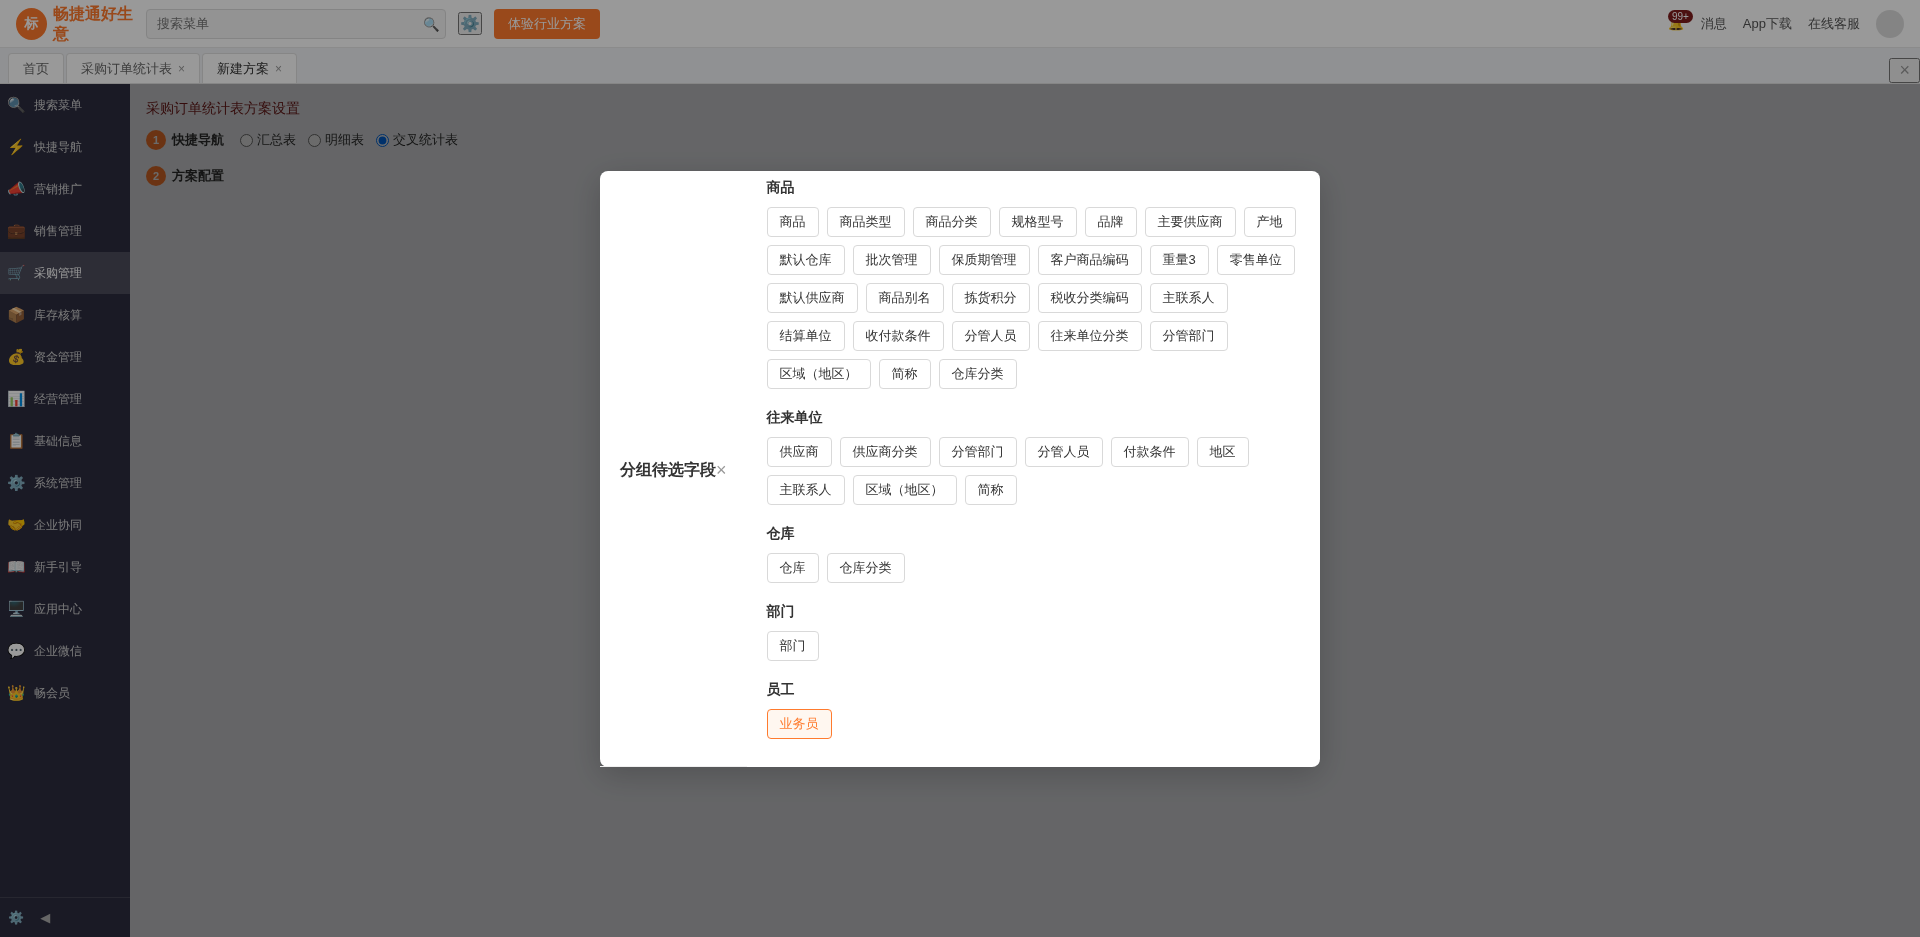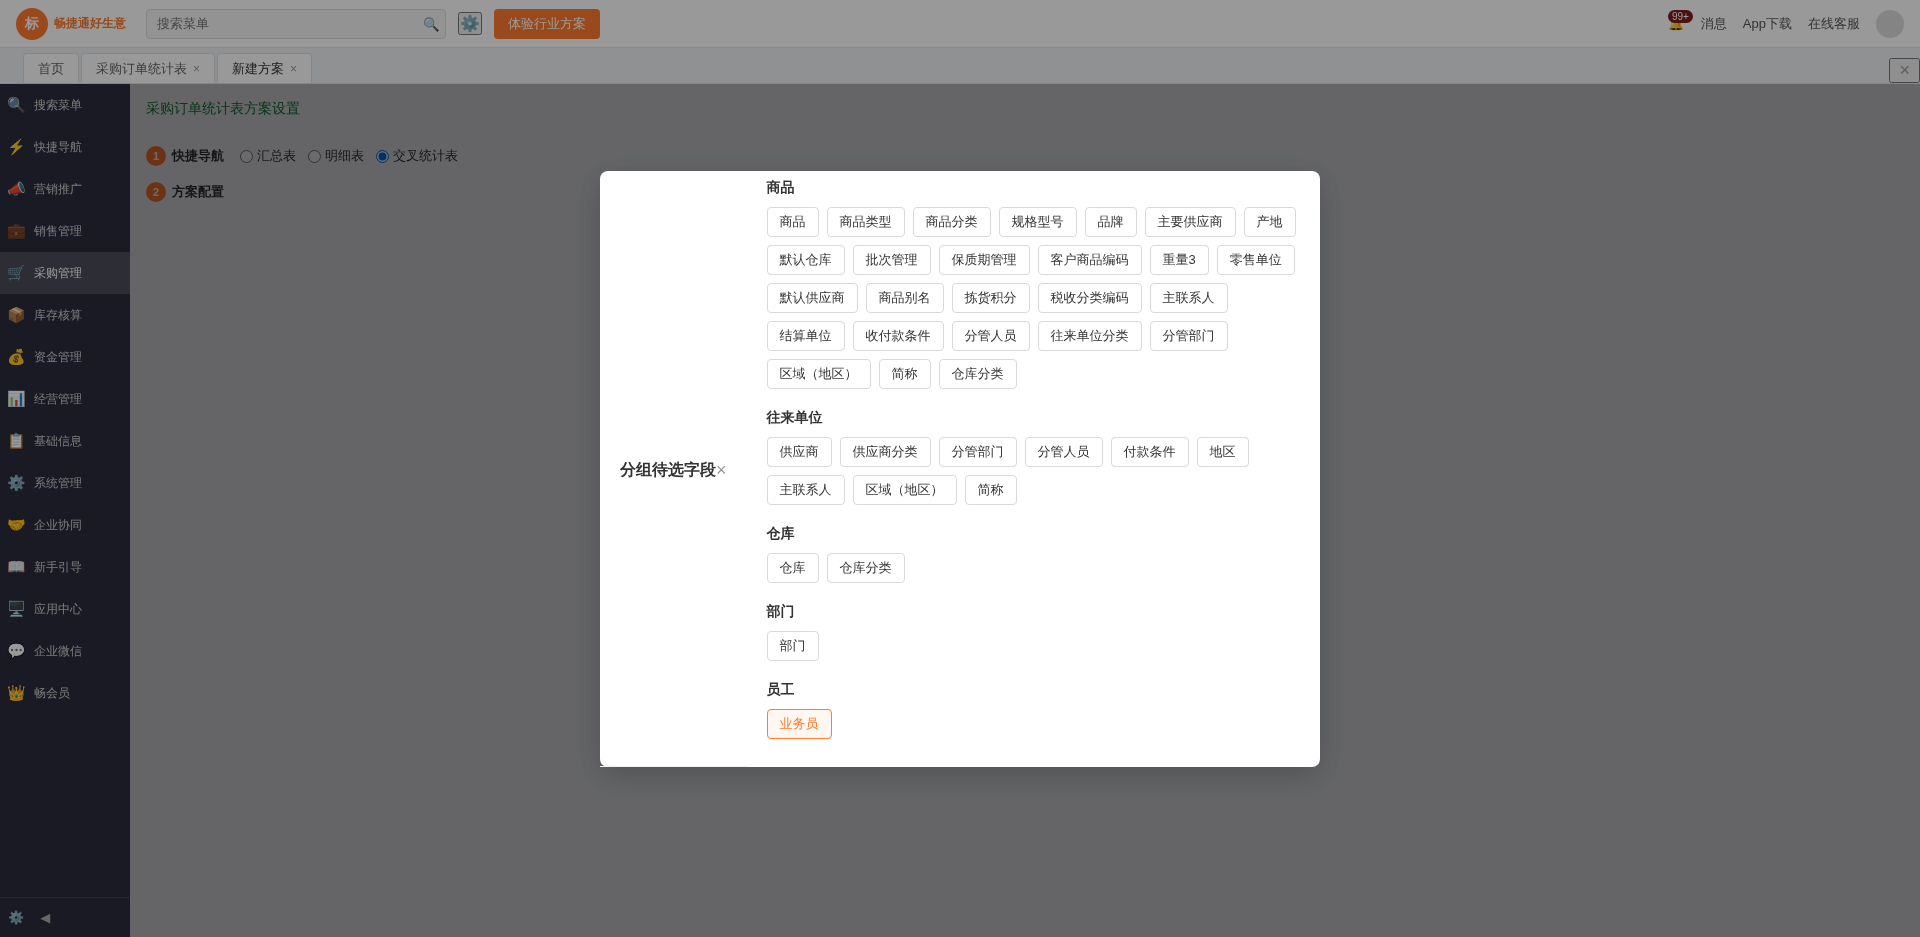--- a/index.html
+++ b/index.html
@@ -2,52 +2,52 @@
 <html><head>
   <meta charset="utf-8">
   <style>
     * { box-sizing: border-box; margin: 0; padding: 0; }
     body { font-family: 'Microsoft YaHei', Arial, sans-serif; font-size: 13px; background: #f0f2f5; color: #333; overflow: hidden; }
 
     
     .top-bar { height: 48px; background: #fff; display: flex; align-items: center; padding: 0 16px; border-bottom: 1px solid #e8e8e8; position: relative; z-index: 10; }
     .logo-area { display: flex; align-items: center; gap: 6px; width: 130px; }
     .logo-icon { width: 32px; height: 32px; background: #ff7b2e; border-radius: 50%; display: flex; align-items: center; justify-content: center; color: white; font-weight: bold; font-size: 14px; }
-    .logo-text { color: #ff7b2e; font-size: 12px; font-weight: bold; line-height: 1.2; }
+    .logo-text { color: #ff7b2e; font-size: 16px; font-weight: bold; line-height: 1.2; }
     .search-area { flex: 1; max-width: 300px; position: relative; }
     .search-input { width: 100%; height: 30px; border: 1px solid #ddd; border-radius: 4px; padding: 0 30px 0 10px; font-size: 13px; background: #f5f5f5; }
     .search-btn { position: absolute; right: 6px; top: 50%; transform: translateY(-50%); background: none; border: none; cursor: pointer; color: #999; }
     .experience-btn { margin-left: 12px; background: #ff7b2e; color: white; border: none; border-radius: 4px; padding: 6px 14px; cursor: pointer; font-size: 13px; }
     .settings-icon { margin-left: 12px; color: #666; cursor: pointer; font-size: 16px; }
     .top-right { margin-left: auto; display: flex; align-items: center; gap: 16px; font-size: 13px; color: #555; }
     .notification-badge { position: relative; cursor: pointer; }
     .badge { position: absolute; top: -6px; right: -8px; background: #7f1d1d; color: white; border-radius: 8px; padding: 1px 4px; font-size: 10px; }
     .avatar { width: 28px; height: 28px; background: #ddd; border-radius: 50%; cursor: pointer; }
 
     
-    .tab-bar { height: 36px; background: #f0f2f5; border-bottom: 1px solid #e0e0e0; display: flex; align-items: flex-end; padding-left: 23px; }
+    .tab-bar { height: 36px; background: #f0f2f5; border-bottom: 1px solid #e0e0e0; display: flex; align-items: flex-end; padding-left: 8px; }
     .tab { height: 30px; padding: 0 14px; background: #fff; border: 1px solid #e0e0e0; border-bottom: none; border-radius: 4px 4px 0 0; margin-right: 2px; display: flex; align-items: center; gap: 6px; cursor: pointer; font-size: 13px; color: #666; }
     .tab.active { background: #fff; color: #333; border-color: #e0e0e0; }
     .tab-close { color: #999; font-size: 12px; cursor: pointer; }
     .close-all { margin-left: auto; color: #999; cursor: pointer; padding: 0 8px; font-size: 18px; }
 
     
     .main-layout { display: flex; height: calc(100vh - 84px); }
 
     
     .sidebar { width: 130px; background: #2c2c3e; color: #ccc; display: flex; flex-direction: column; overflow-y: auto; }
     .sidebar-item { padding: 12px 8px; display: flex; align-items: center; gap: 8px; cursor: pointer; font-size: 13px; transition: background 0.2s; }
     .sidebar-item.active { background: rgba(255,255,255,0.15); color: #fff; }
     .sidebar-icon { width: 18px; height: 18px; display: flex; align-items: center; justify-content: center; font-size: 15px; }
     .sidebar-label { font-size: 12px; }
     .sidebar-bottom { margin-top: auto; padding: 12px 8px; display: flex; gap: 16px; align-items: center; border-top: 1px solid rgba(255,255,255,0.1); }
 
     
     .content { flex: 1; padding: 16px; overflow-y: auto; background: #f0f2f5; position: relative; }
-    .page-title { font-size: 14px; color: #15803d; margin-bottom: 28px; }
+    .page-title { font-size: 14px; color: #7f1d1d; margin-bottom: 12px; }
 
     
     .steps { display: flex; align-items: center; gap: 16px; margin-bottom: 16px; }
     .step { display: flex; align-items: center; gap: 6px; }
     .step-num { width: 20px; height: 20px; border-radius: 50%; background: #ff7b2e; color: white; font-size: 11px; display: flex; align-items: center; justify-content: center; font-weight: bold; }
     .step-text { font-size: 13px; color: #333; font-weight: bold; }
     .step-options { display: flex; gap: 12px; }
     .radio-item { display: flex; align-items: center; gap: 4px; font-size: 13px; cursor: pointer; }
     .radio-item input { cursor: pointer; }
 

